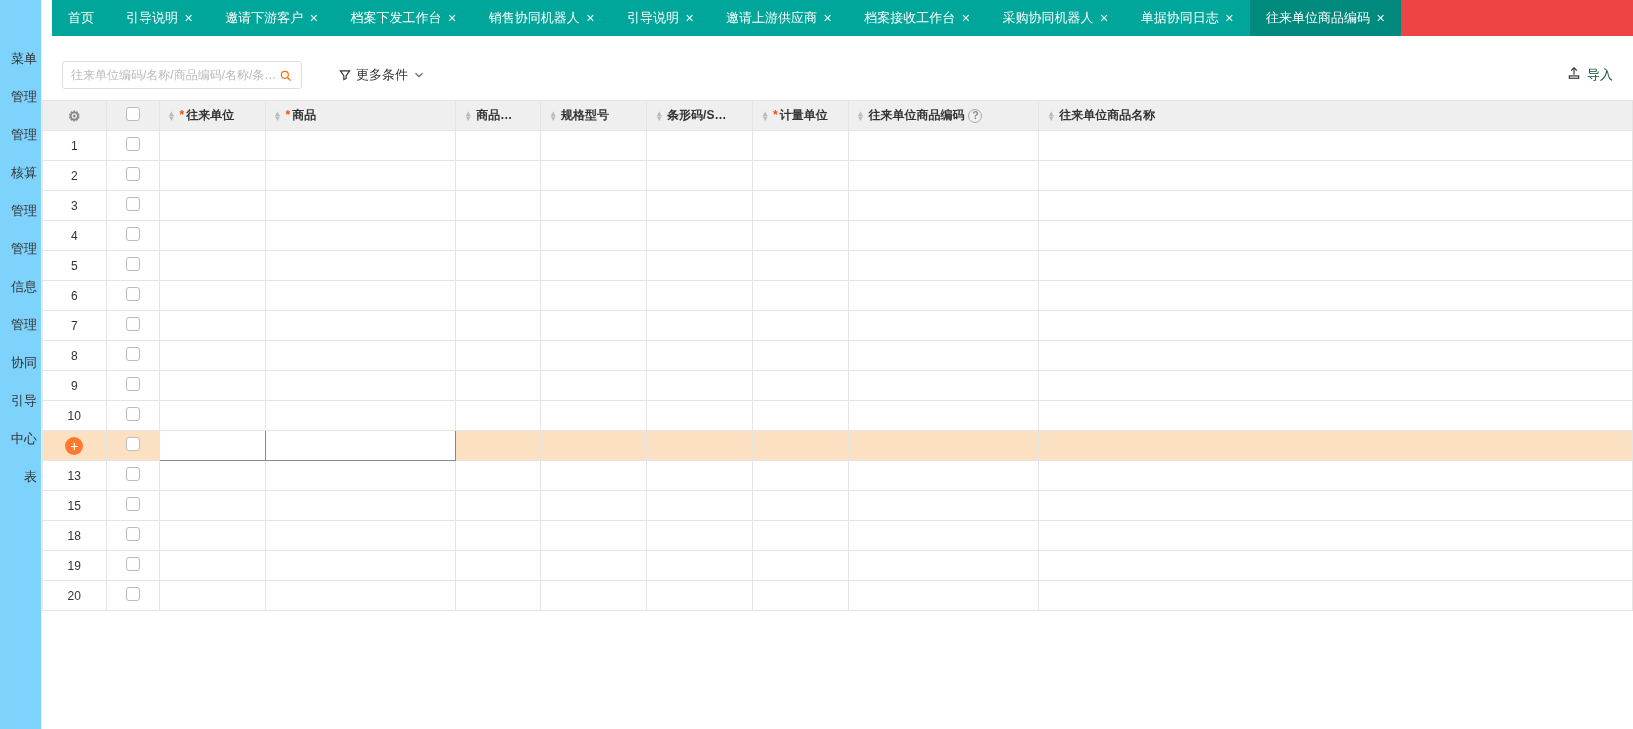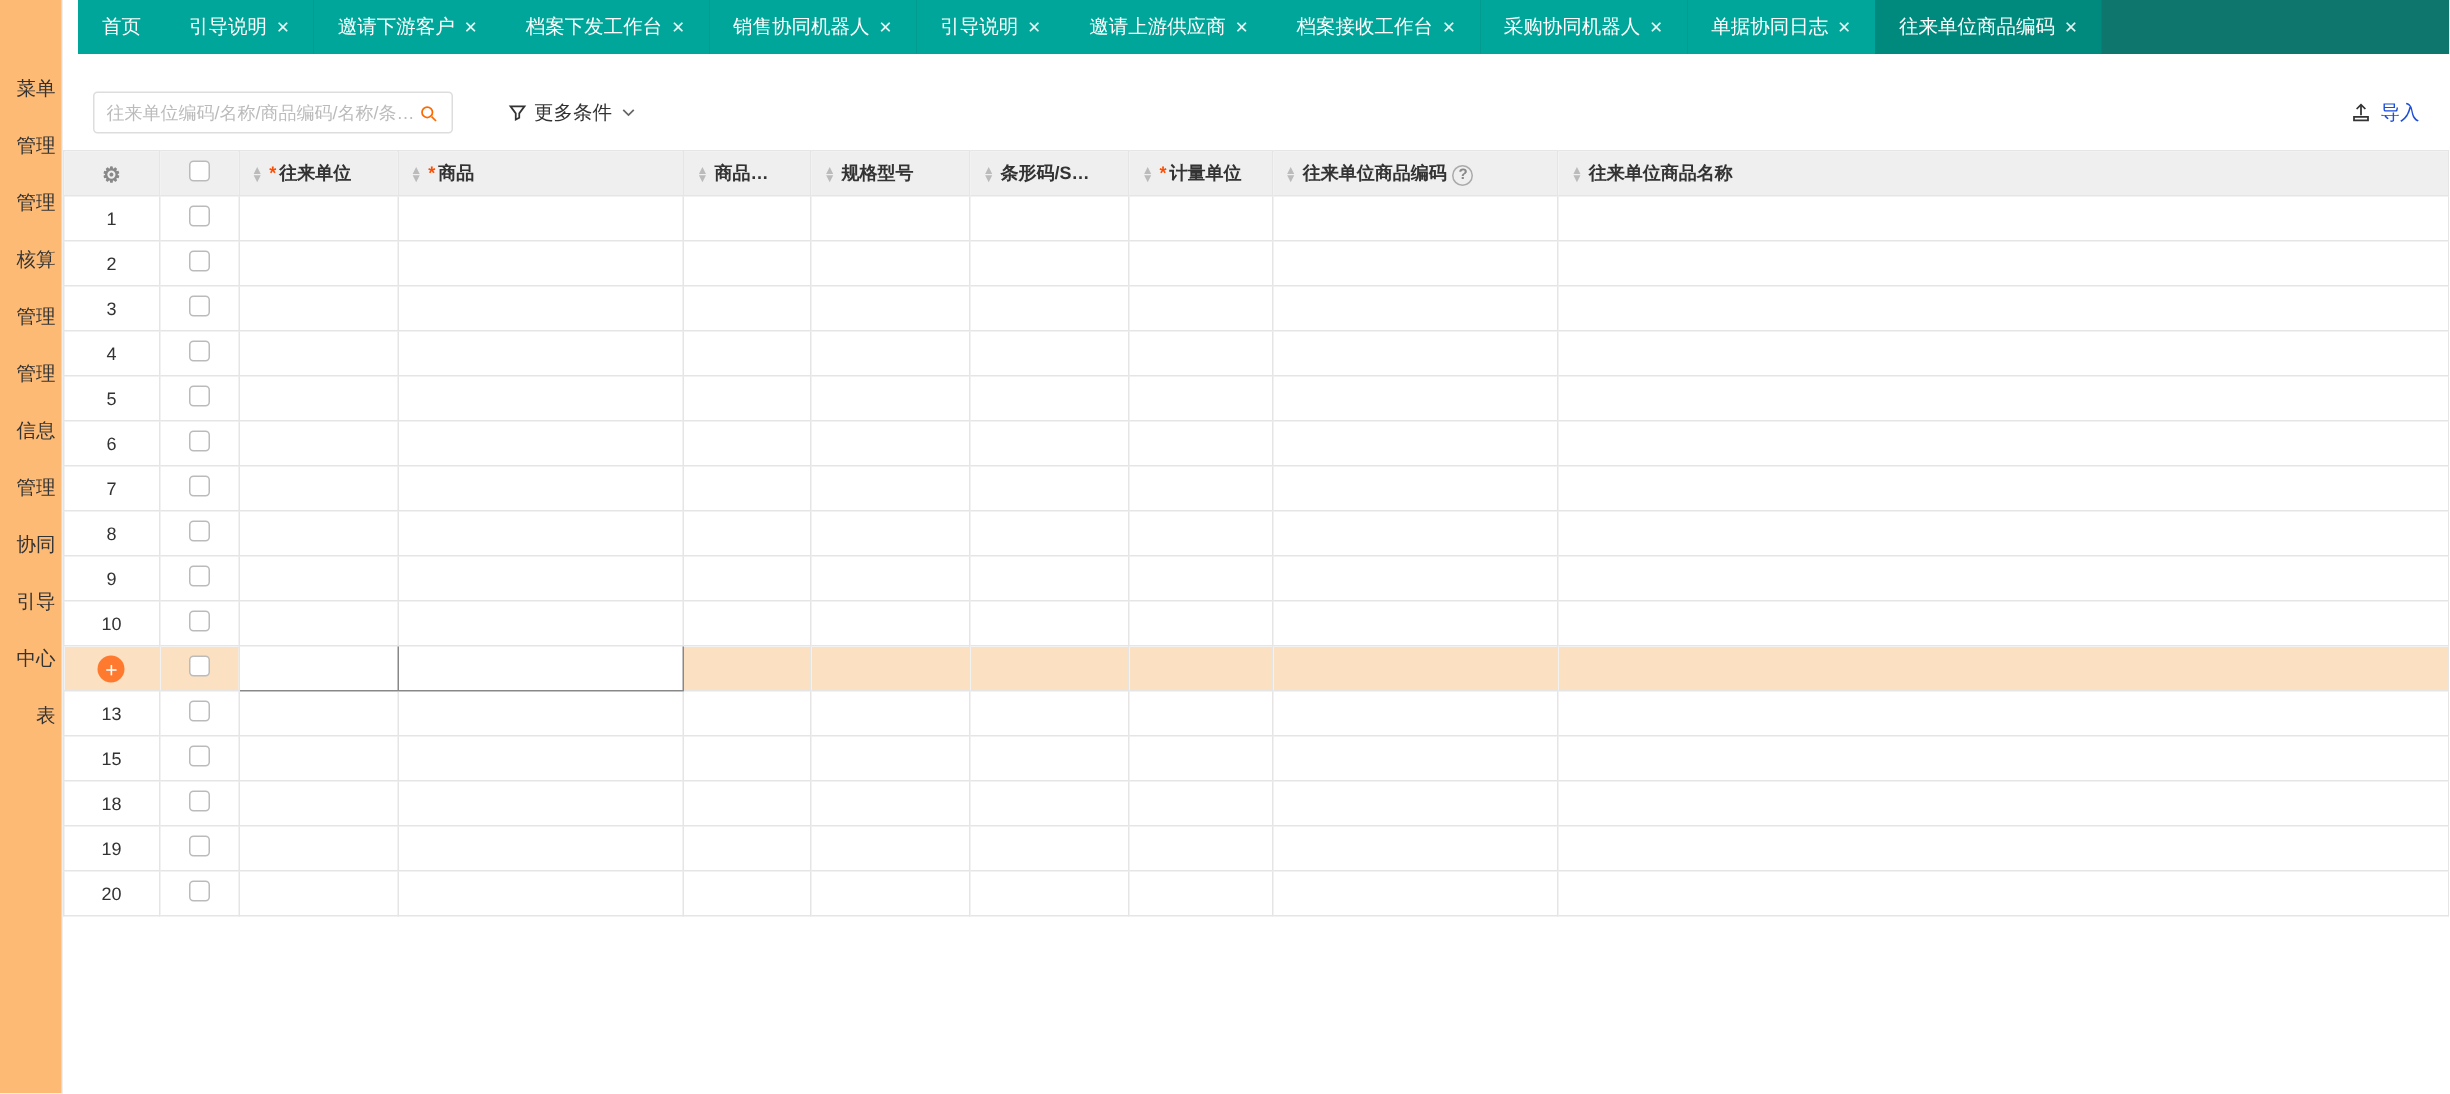--- a/index.html
+++ b/index.html
@@ -8,42 +8,42 @@
   font-size: 13px;
   color: #333;
   background: #fff;
   overflow: hidden;
 }
 .app { display: flex; height: 729px; width: 1633px; }
 
 
 .sidebar {
   width: 42px;
-  background: #fdba74;
+  background: #7dd3fc;
   border-right: 1px solid #eee;
   padding-top: 40px;
   flex-shrink: 0;
   overflow: hidden;
 }
 .sidebar-item {
   padding: 10px 4px 10px 0;
   font-size: 13px;
   color: #333;
   cursor: pointer;
   text-align: right;
   white-space: nowrap;
 }
 
 
 .main { flex: 1; display: flex; flex-direction: column; overflow: hidden; }
 
 
 .tabbar {
   height: 36px;
-  background: #0f766e;
+  background: #ef4444;
   display: flex;
   align-items: stretch;
   overflow: hidden;
   border-left: 10px solid #fff;
 }
 .tab {
   display: flex;
   align-items: center;
   padding: 0 16px;
   background: #00a699;
@@ -84,21 +84,21 @@
   font-size: 12px;
   color: #666;
   background: transparent;
 }
 .search-input::placeholder { color: #bbb; }
 .search-icon { color: #ff6a00; font-size: 14px; cursor: pointer; }
 .more-cond {
   display: flex; align-items: center; gap: 4px;
   color: #333; font-size: 13px; cursor: pointer;
 }
-.toolbar-right { margin-left: auto; display: flex; align-items: center; gap: 6px; color: #1d4ed8; font-size: 13px; cursor: pointer; }
+.toolbar-right { margin-left: auto; display: flex; align-items: flex-start; gap: 6px; color: #14532d; font-size: 13px; cursor: pointer; }
 
 
 .table-wrap { flex: 1; overflow: auto; padding: 0 0 0 0; }
 table { border-collapse: collapse; width: 100%; table-layout: fixed; }
 th, td {
   border: 1px solid #e5e5e5;
   height: 30px;
   padding: 0 8px;
   font-size: 12px;
   text-align: left;

